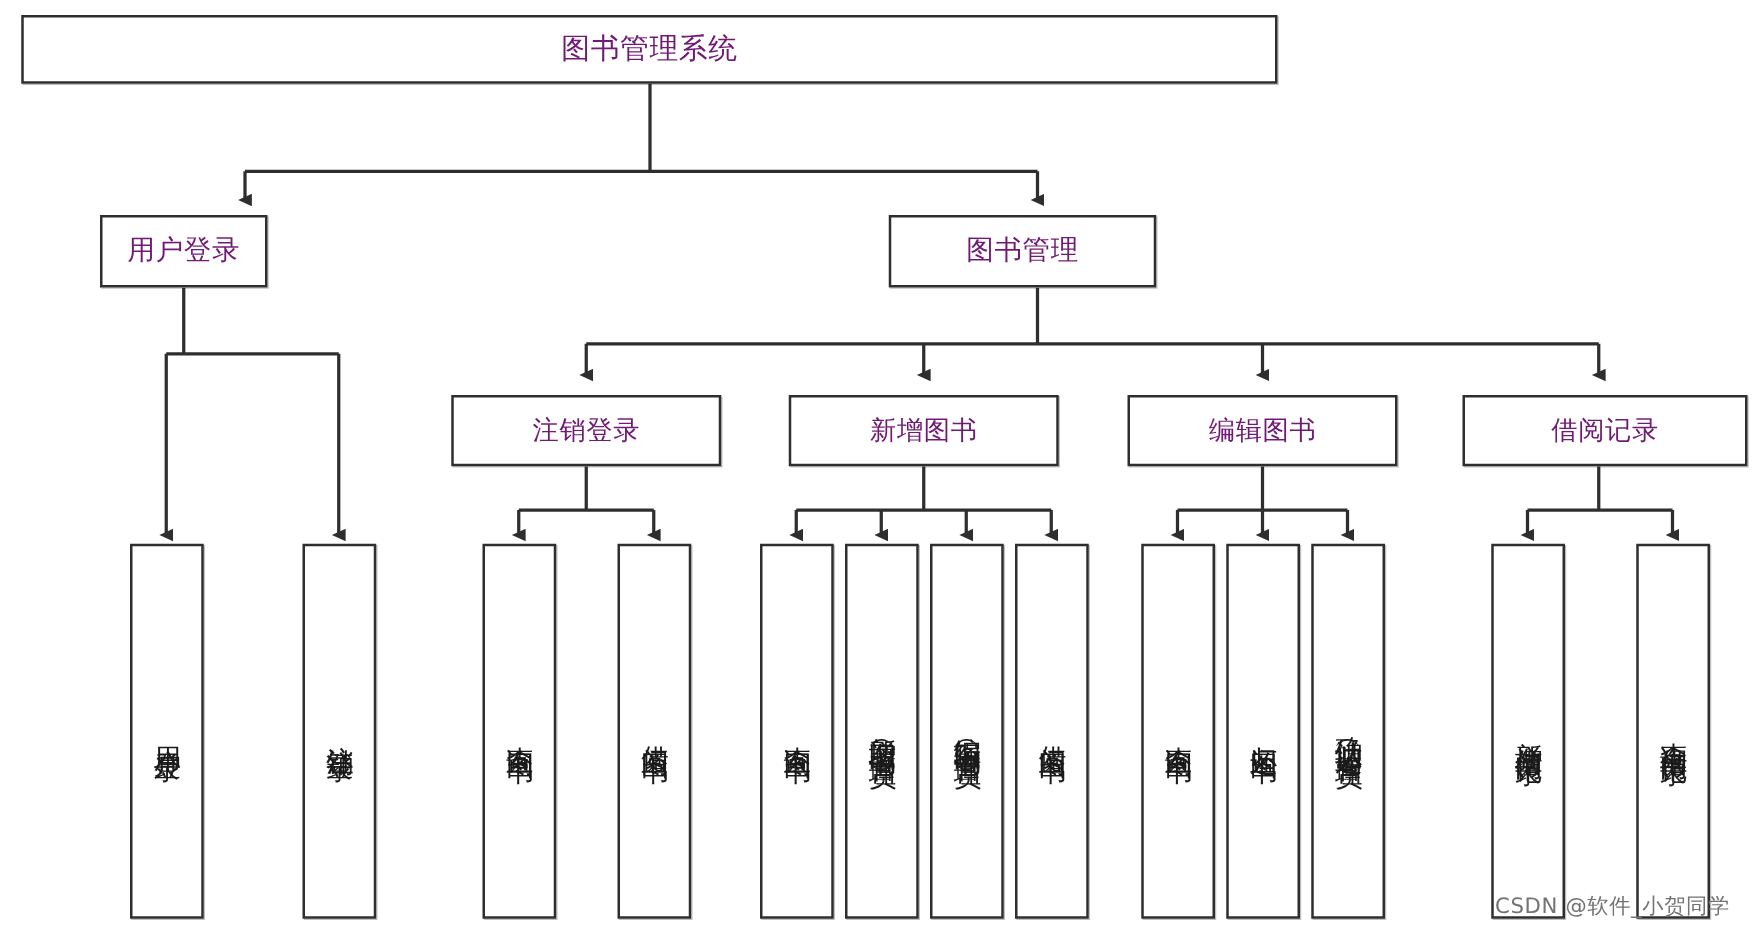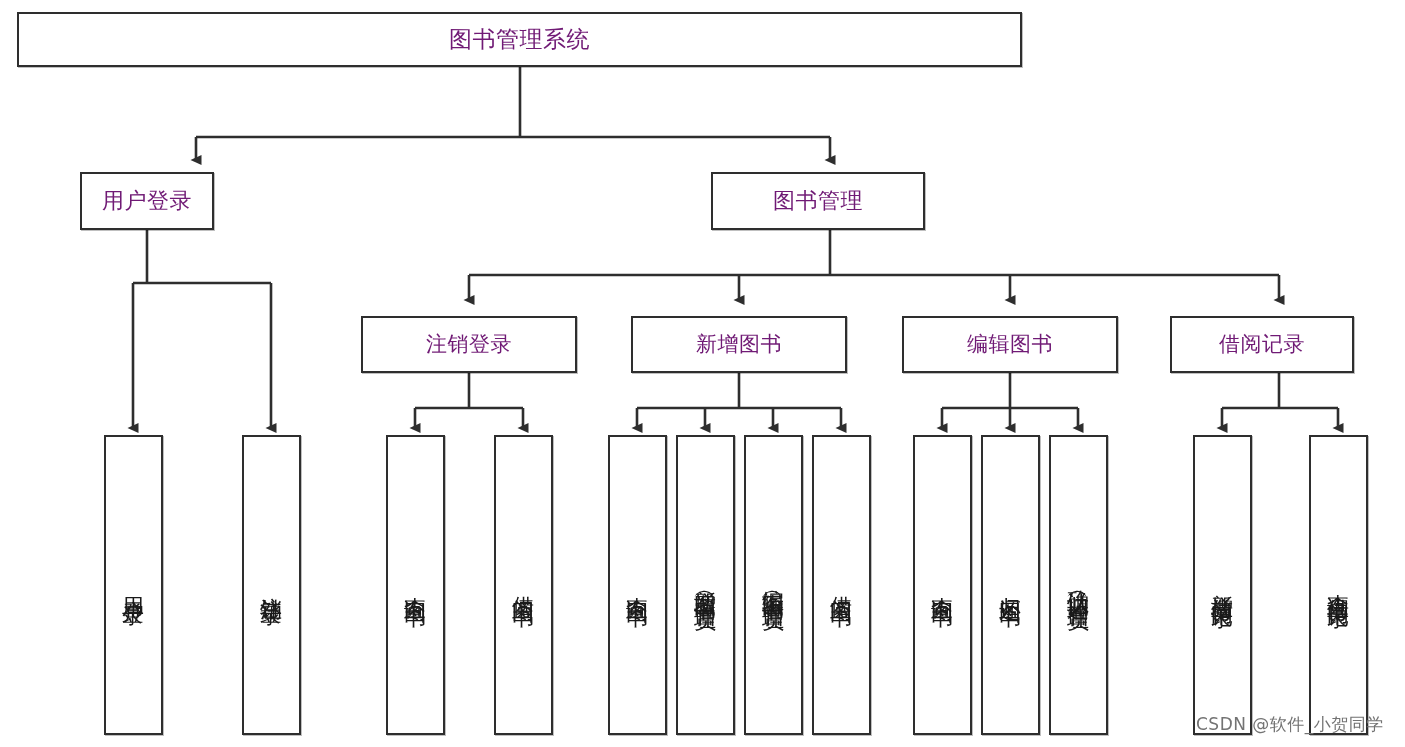--- a/index.html
+++ b/index.html
@@ -132,21 +132,21 @@
 
   <div class="node l3" style="left:361px;top:316px;width:216px;height:57px;">
     <span class="lbl">注销登录</span>
   </div>
   <div class="node l3" style="left:631px;top:316px;width:216px;height:57px;">
     <span class="lbl">新增图书</span>
   </div>
   <div class="node l3" style="left:902px;top:316px;width:216px;height:57px;">
     <span class="lbl">编辑图书</span>
   </div>
-  <div class="node l3" style="left:1170px;top:316px;width:184px;height:57px;">
+  <div class="node l3" style="left:1170px;top:316px;width:228px;height:57px;">
     <span class="lbl">借阅记录</span>
   </div>
 
   <div class="leaf" style="left:104px;top:435px;width:59px;height:300px;">
     <span class="lbl">用户登录</span>
   </div>
   <div class="leaf" style="left:242px;top:435px;width:59px;height:300px;">
     <span class="lbl">注销登录</span>
   </div>
 

